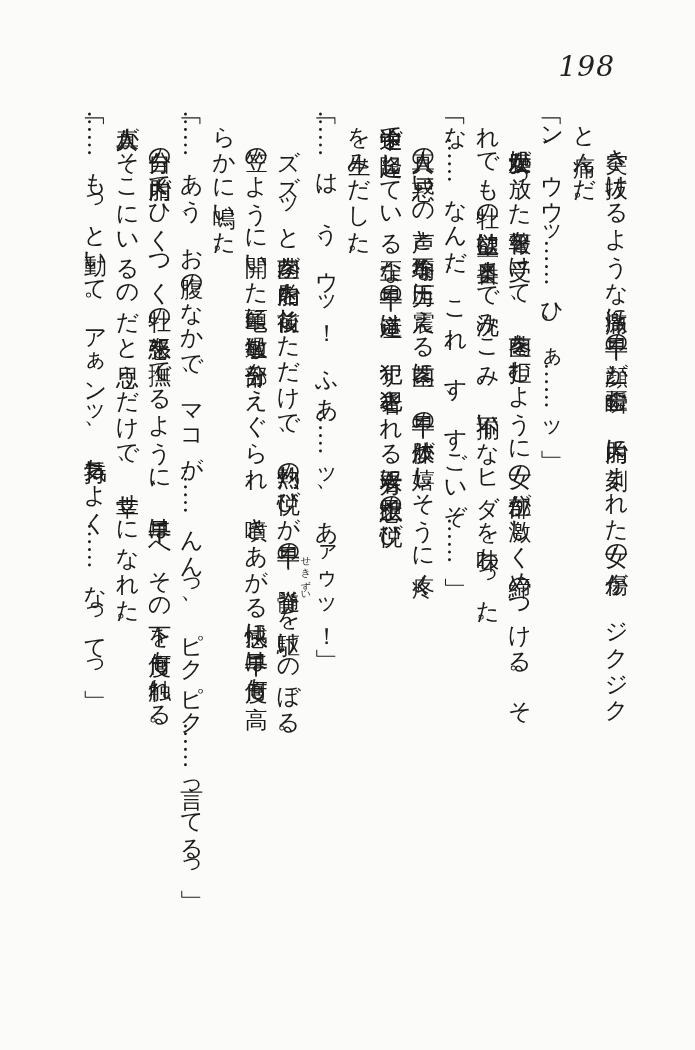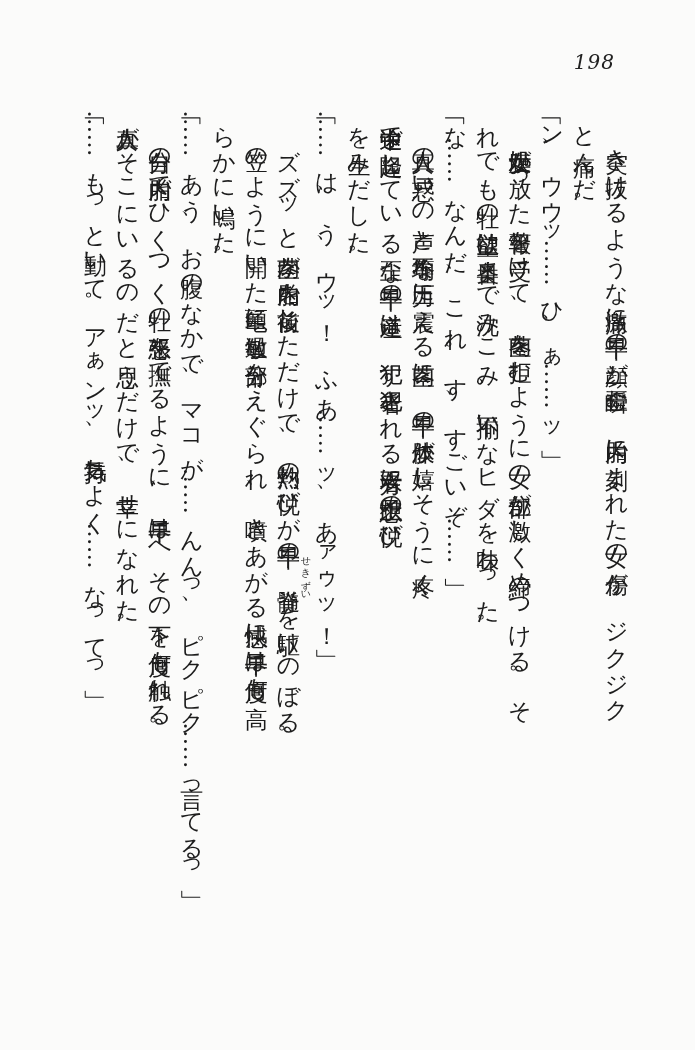--- a/index.html
+++ b/index.html
@@ -12,21 +12,21 @@
     position: relative;
     overflow: hidden;
     background: #fbfbfa;
     color: #1c1c1c;
     font-family: "DejaVu Serif", "Liberation Serif", serif;
   }
   .page-number {
     position: absolute;
     top: 50px;
     right: 80px;
-    font-size: 20px;
+    font-size: 28px;
     font-style: italic;
     letter-spacing: 1px;
     color: #222;
   }
   .text-block {
     position: absolute;
     top: 110px;
     right: 62px;
     height: 882px;
     writing-mode: vertical-rl;

